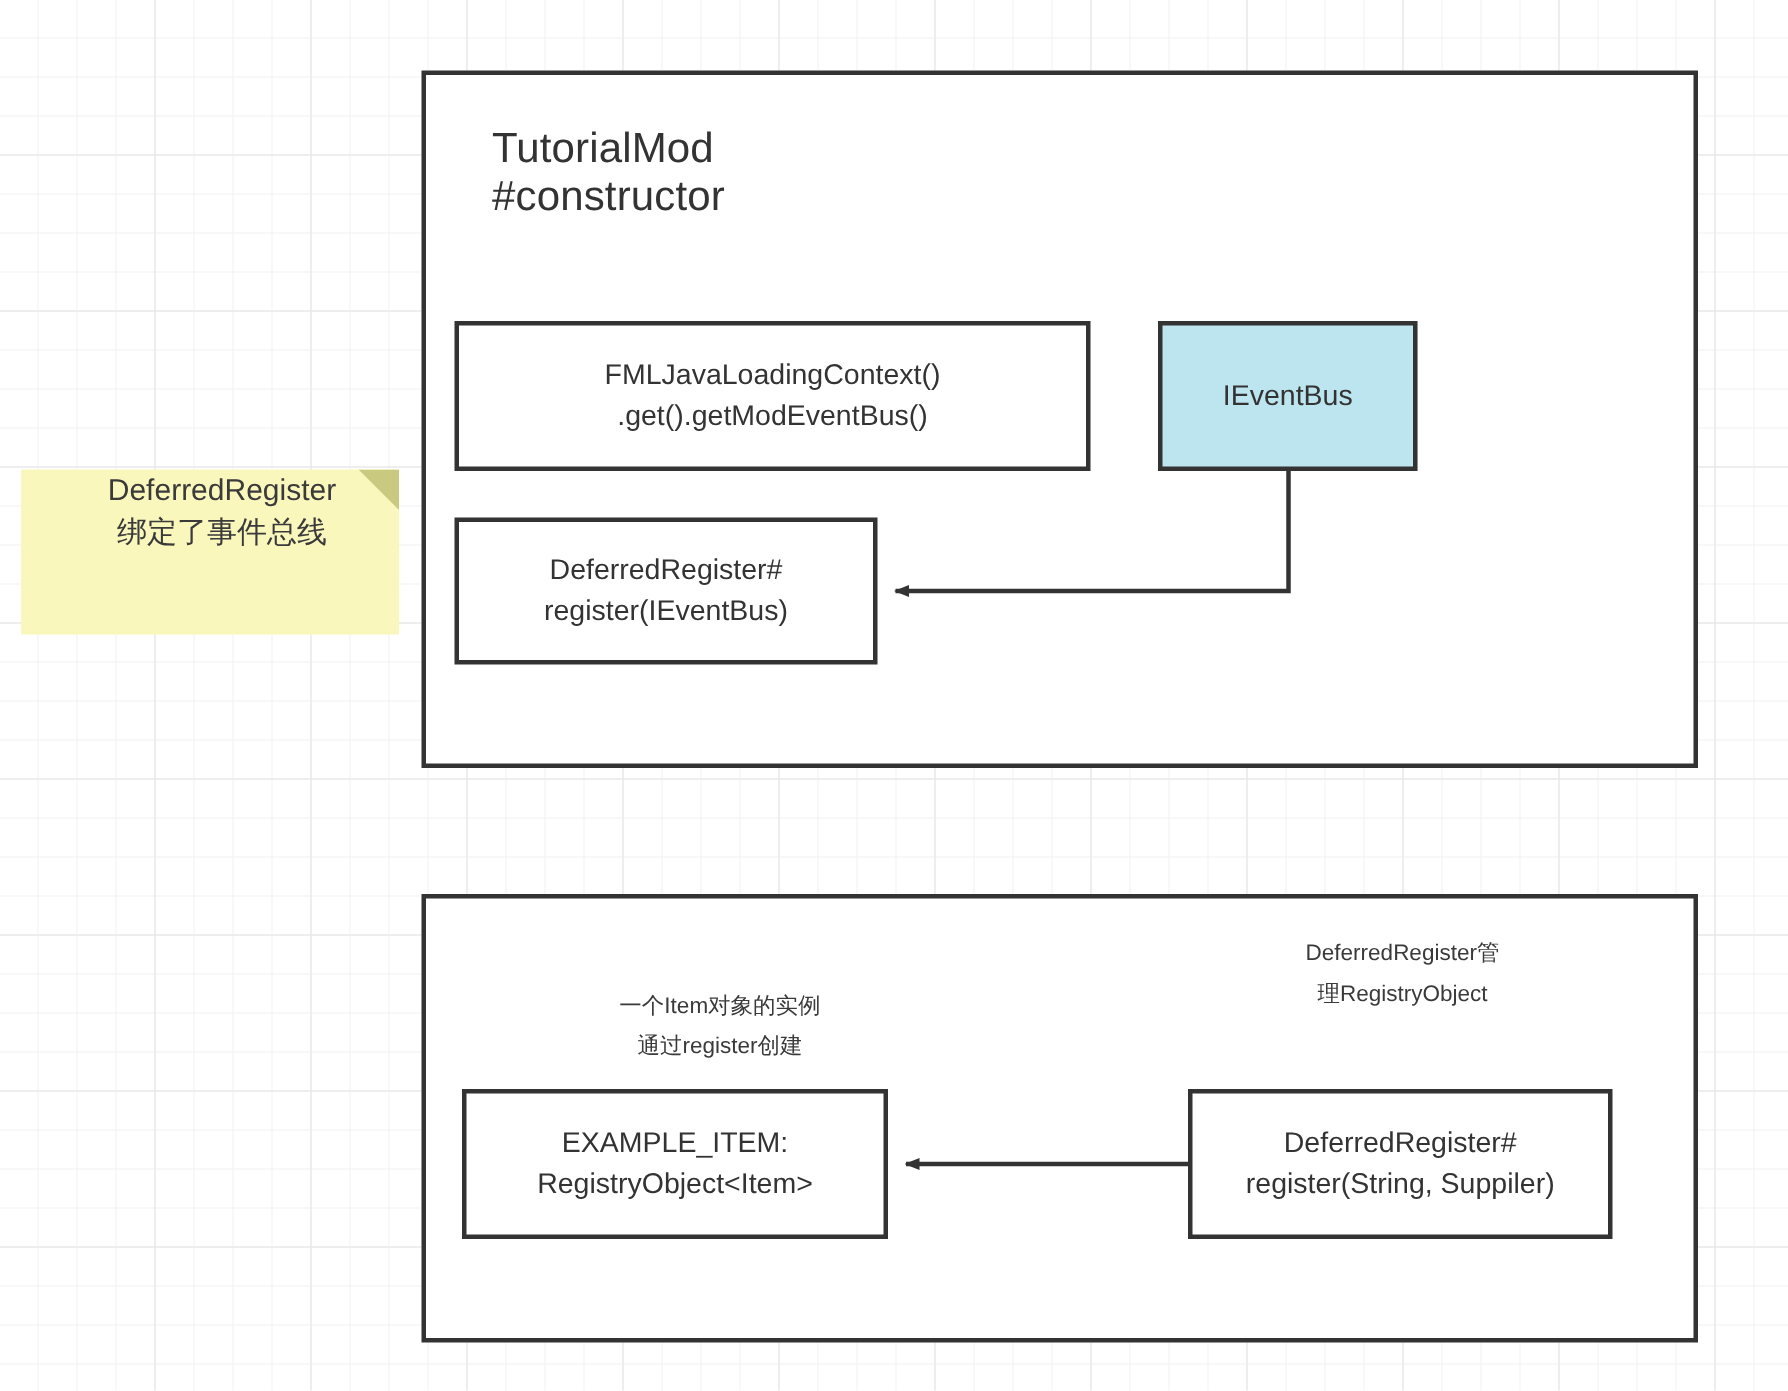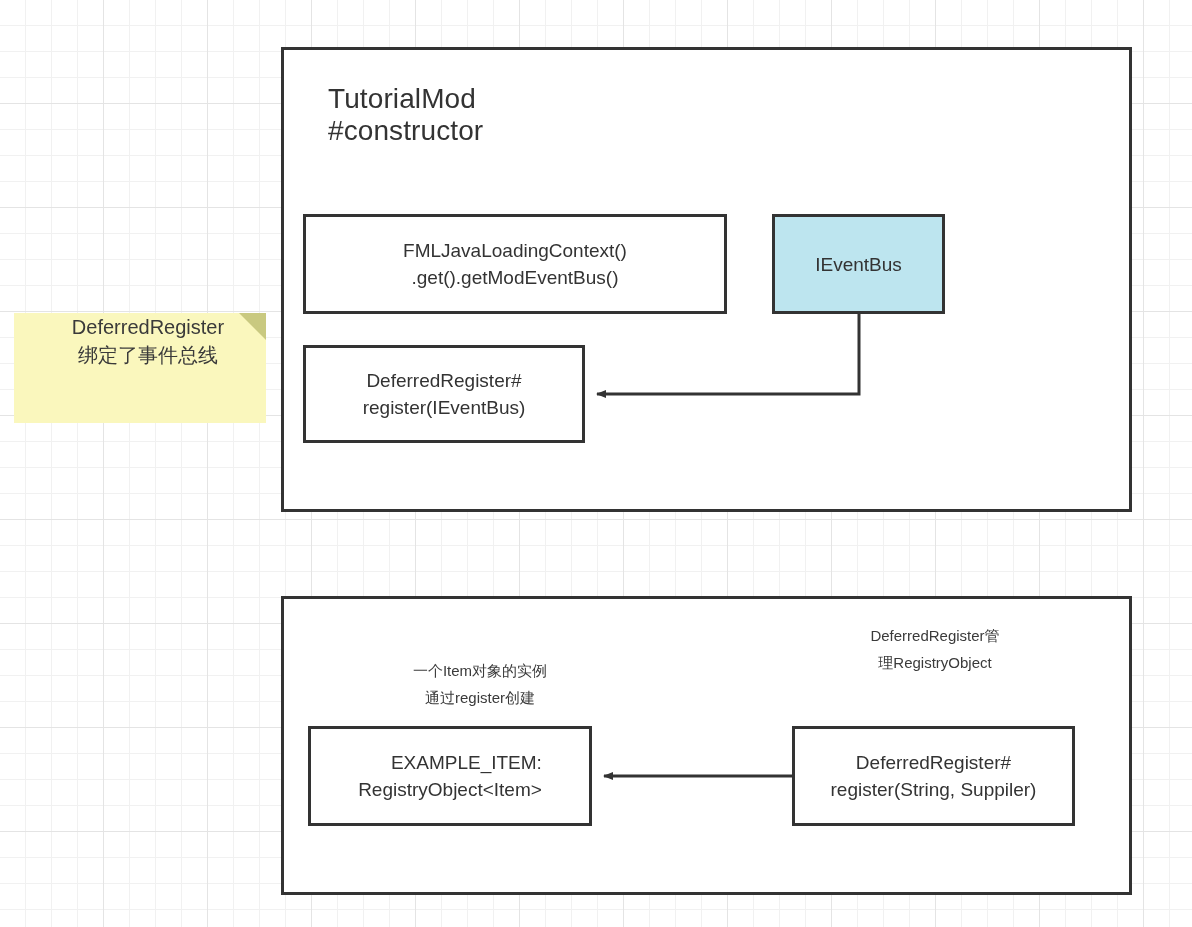--- a/index.html
+++ b/index.html
@@ -140,21 +140,21 @@
   </div>
 
   <div class="panel" style="left:281px; top:596px; width:851px; height:299px;"></div>
 
   <div class="caption" style="left:330px; top:657px; width:300px;">一个Item对象的实例
 通过register创建</div>
 
   <div class="caption" style="left:790px; top:622px; width:290px;">DeferredRegister管
 理RegistryObject</div>
 
-  <div class="node" style="left:308px; top:726px; width:284px; height:100px;text-align:right;">EXAMPLE_ITEM:
+  <div class="node" style="left:308px; top:726px; width:284px; height:100px;">EXAMPLE_ITEM:
 RegistryObject&lt;Item&gt;</div>
 
   <div class="node" style="left:792px; top:726px; width:283px; height:100px;">DeferredRegister#
 register(String, Suppiler)</div>
 
   <svg id="connectors" viewBox="0 0 1192 927">
     <defs>
       <marker id="arrowhead" markerWidth="10" markerHeight="8" refX="9" refY="4" orient="auto" markerUnits="userSpaceOnUse">
         <path d="M 0 0 L 10 4 L 0 8 z" fill="#333333"></path>
       </marker>

